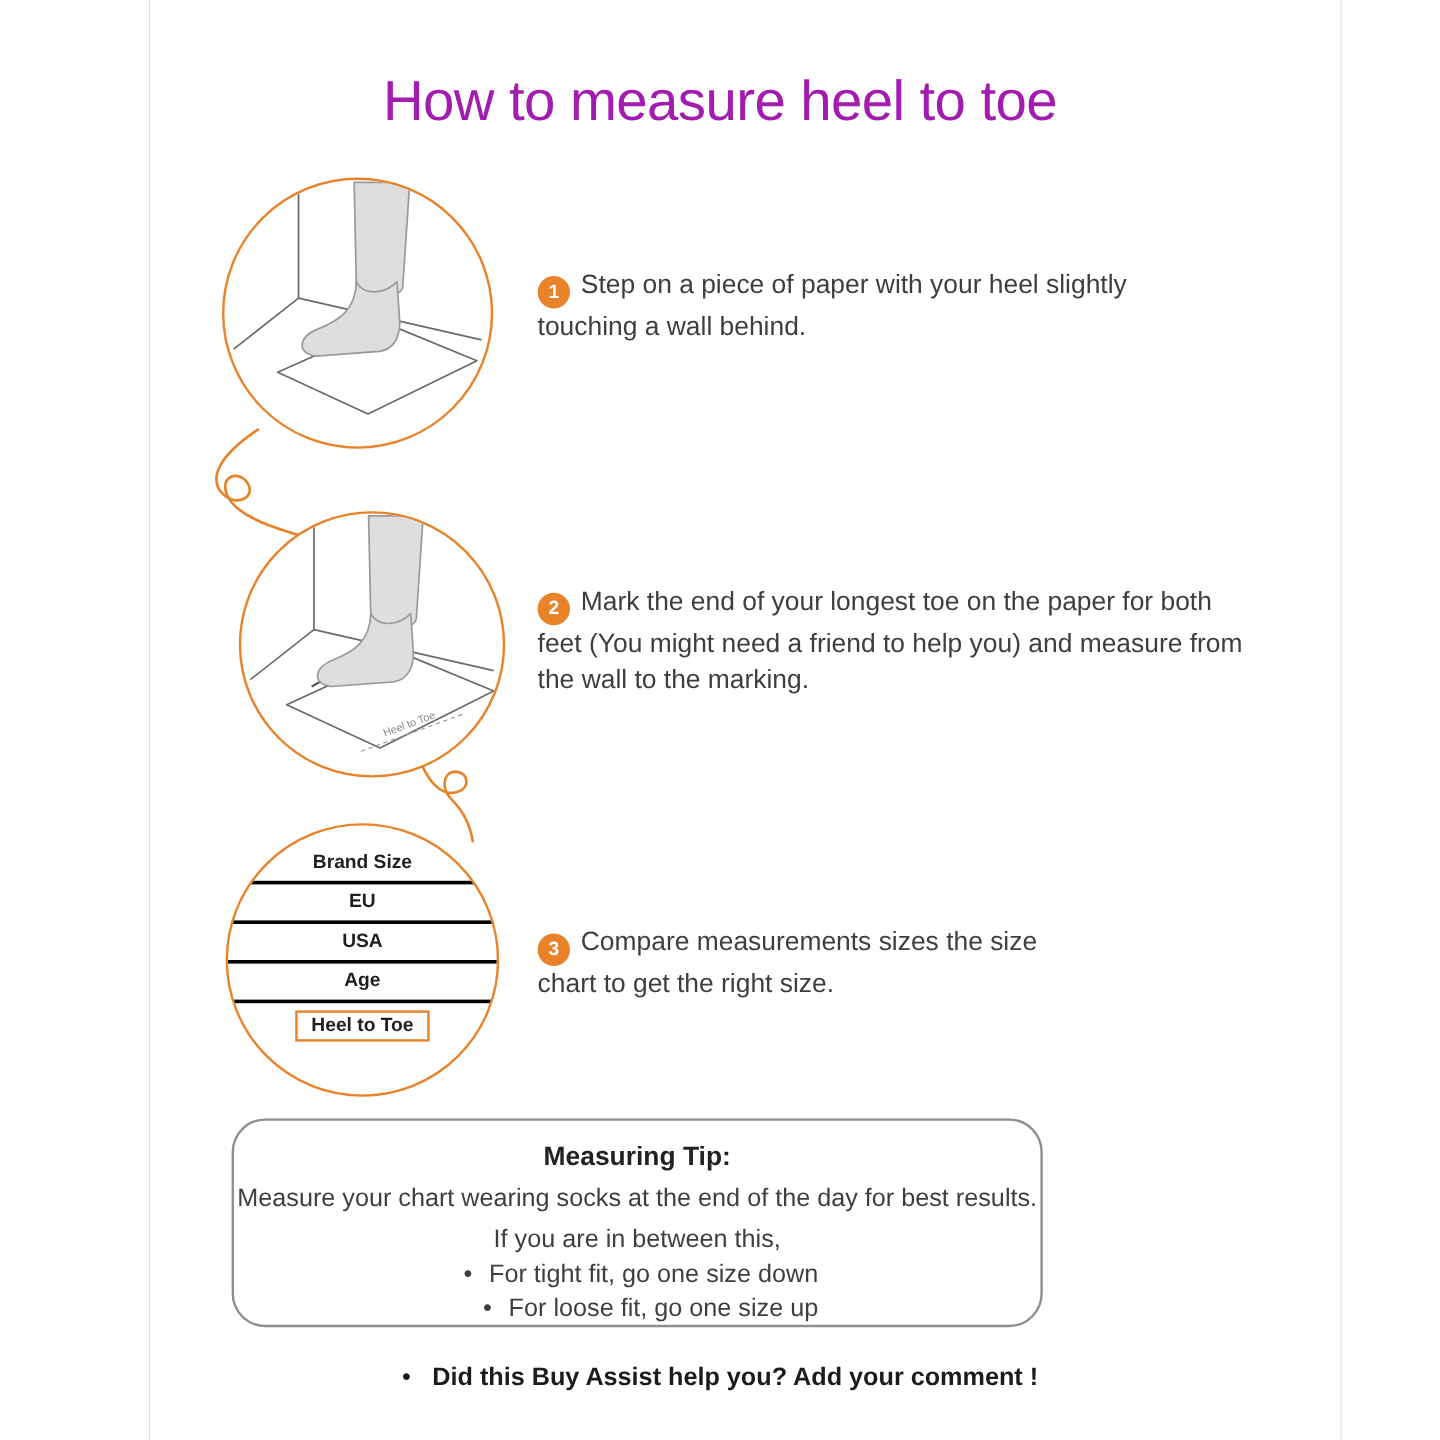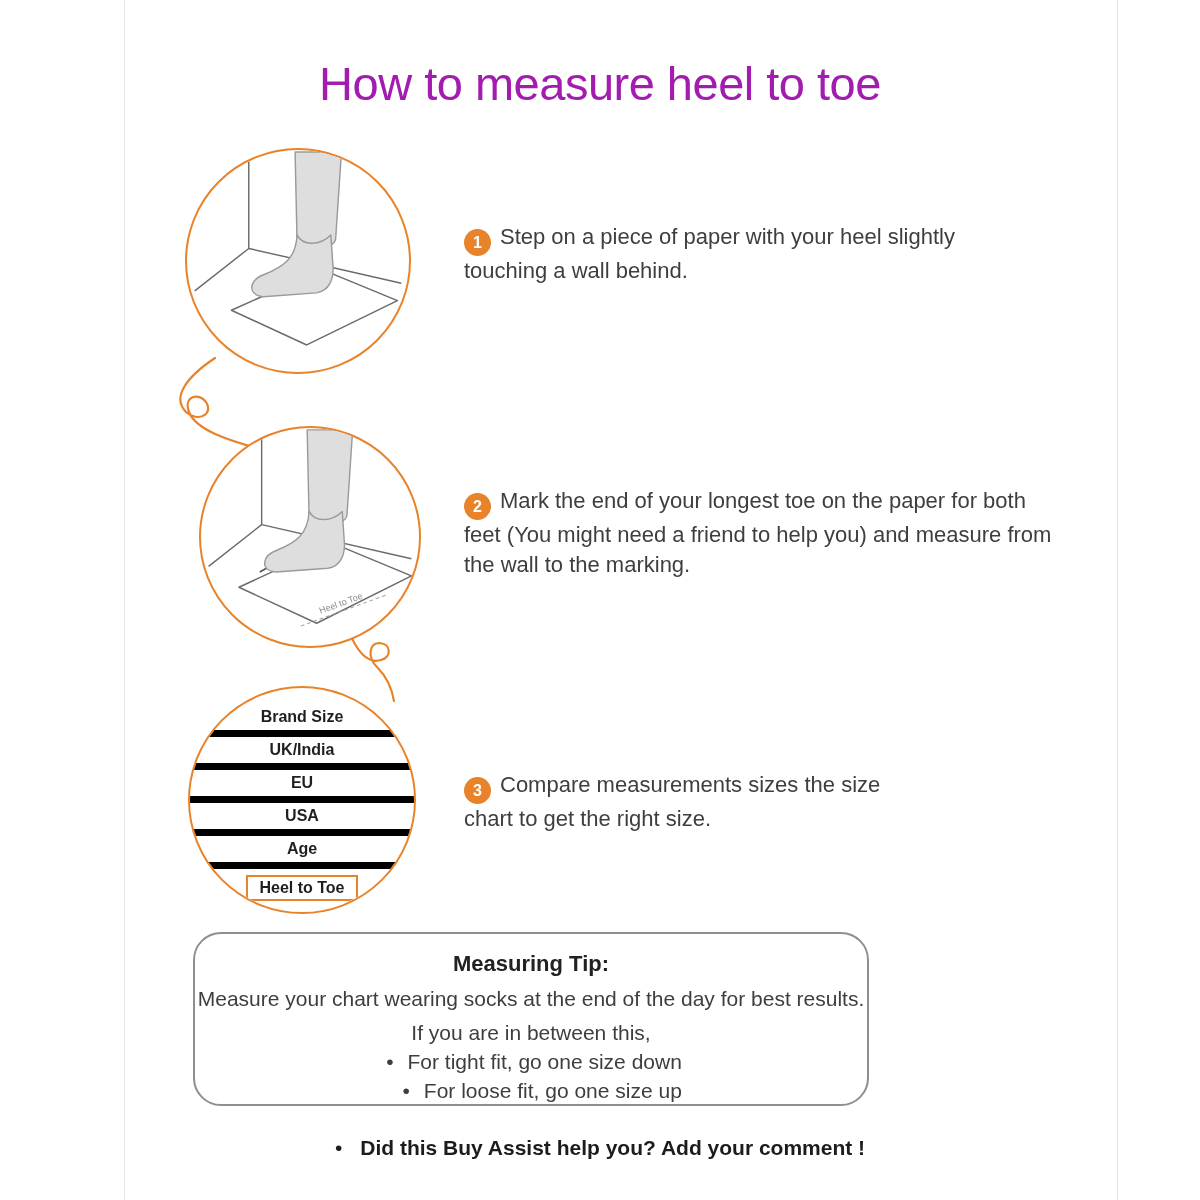--- a/index.html
+++ b/index.html
@@ -30,36 +30,36 @@
     border-radius:50%;overflow:hidden;background:#fff;
   }
   .circle-1{left:185px;top:148px;width:226px;height:226px;}
   .circle-2{left:199px;top:426px;width:222px;height:222px;}
   .circle-3{left:188px;top:686px;width:228px;height:228px;}
   .illus{width:100%;height:100%;display:block;}
 
   .connectors{position:absolute;left:0;top:0;pointer-events:none;color:var(--accent);}
 
   .step{
-    position:absolute;left:464px;
+    position:absolute;left:448px;
     font-size:22px;line-height:1.38;color:#3e3e3e;
   }
   .step-1{top:222px;width:524px;}
   .step-2{top:486px;width:600px;}
   .step-3{top:770px;width:460px;}
   .badge{
     display:inline-block;width:27px;height:27px;border-radius:50%;
     background:var(--accent);color:#fff;font-size:16px;font-weight:700;
     text-align:center;line-height:27px;margin-right:9px;vertical-align:-4px;
   }
 
   .size-chart{padding-top:16px;display:flex;flex-direction:column;height:100%;}
   .size-row{
     height:33px;flex:0 0 33px;display:flex;align-items:center;justify-content:center;
-    font-size:16px;font-weight:600;color:#1f1f1f;border-bottom:7px solid #000000;
+    font-size:16px;font-weight:600;color:#1f1f1f;border-bottom:3px solid #000000;
   }
   .size-row.last{border-bottom:none;height:38px;flex:0 0 38px;}
   .heel-box{
     display:inline-block;border:2px solid var(--accent);
     padding:2px 11px;font-size:16px;font-weight:600;color:#1f1f1f;background:#fff;
   }
 
   .tip-box{
     position:absolute;left:193px;top:932px;width:676px;height:174px;
     border:2px solid #8f8f8f;border-radius:28px;background:#fff;
@@ -112,21 +112,20 @@
         <text x="148" y="188" font-size="9.5" fill="#8a8a8a" text-anchor="middle">Heel to Toe</text>
       </g>
       <path d="M112,2 L160,2 L154,92 C153,104 116,106 114,94 Z" fill="#dedede" stroke="#9a9a9a" stroke-width="1.5" stroke-linejoin="round"></path>
       <path d="M114,88 C113,112 100,121 80,129 C64,135 62,150 79,152 L134,148 C147,146 153,134 151,117 L149,88 C138,99 120,100 114,88 Z" fill="#dedede" stroke="#9a9a9a" stroke-width="1.5" stroke-linejoin="round"></path>
     </svg>
   </div>
 
   <div class="circle circle-3">
     <div class="size-chart">
       <div class="size-row">Brand Size</div>
-      <div class="size-row">UK/India</div>
       <div class="size-row">EU</div>
       <div class="size-row">USA</div>
       <div class="size-row">Age</div>
       <div class="size-row last">
         <span class="heel-box">Heel to Toe</span>
       </div>
     </div>
   </div>
 
   <p class="step step-1">

